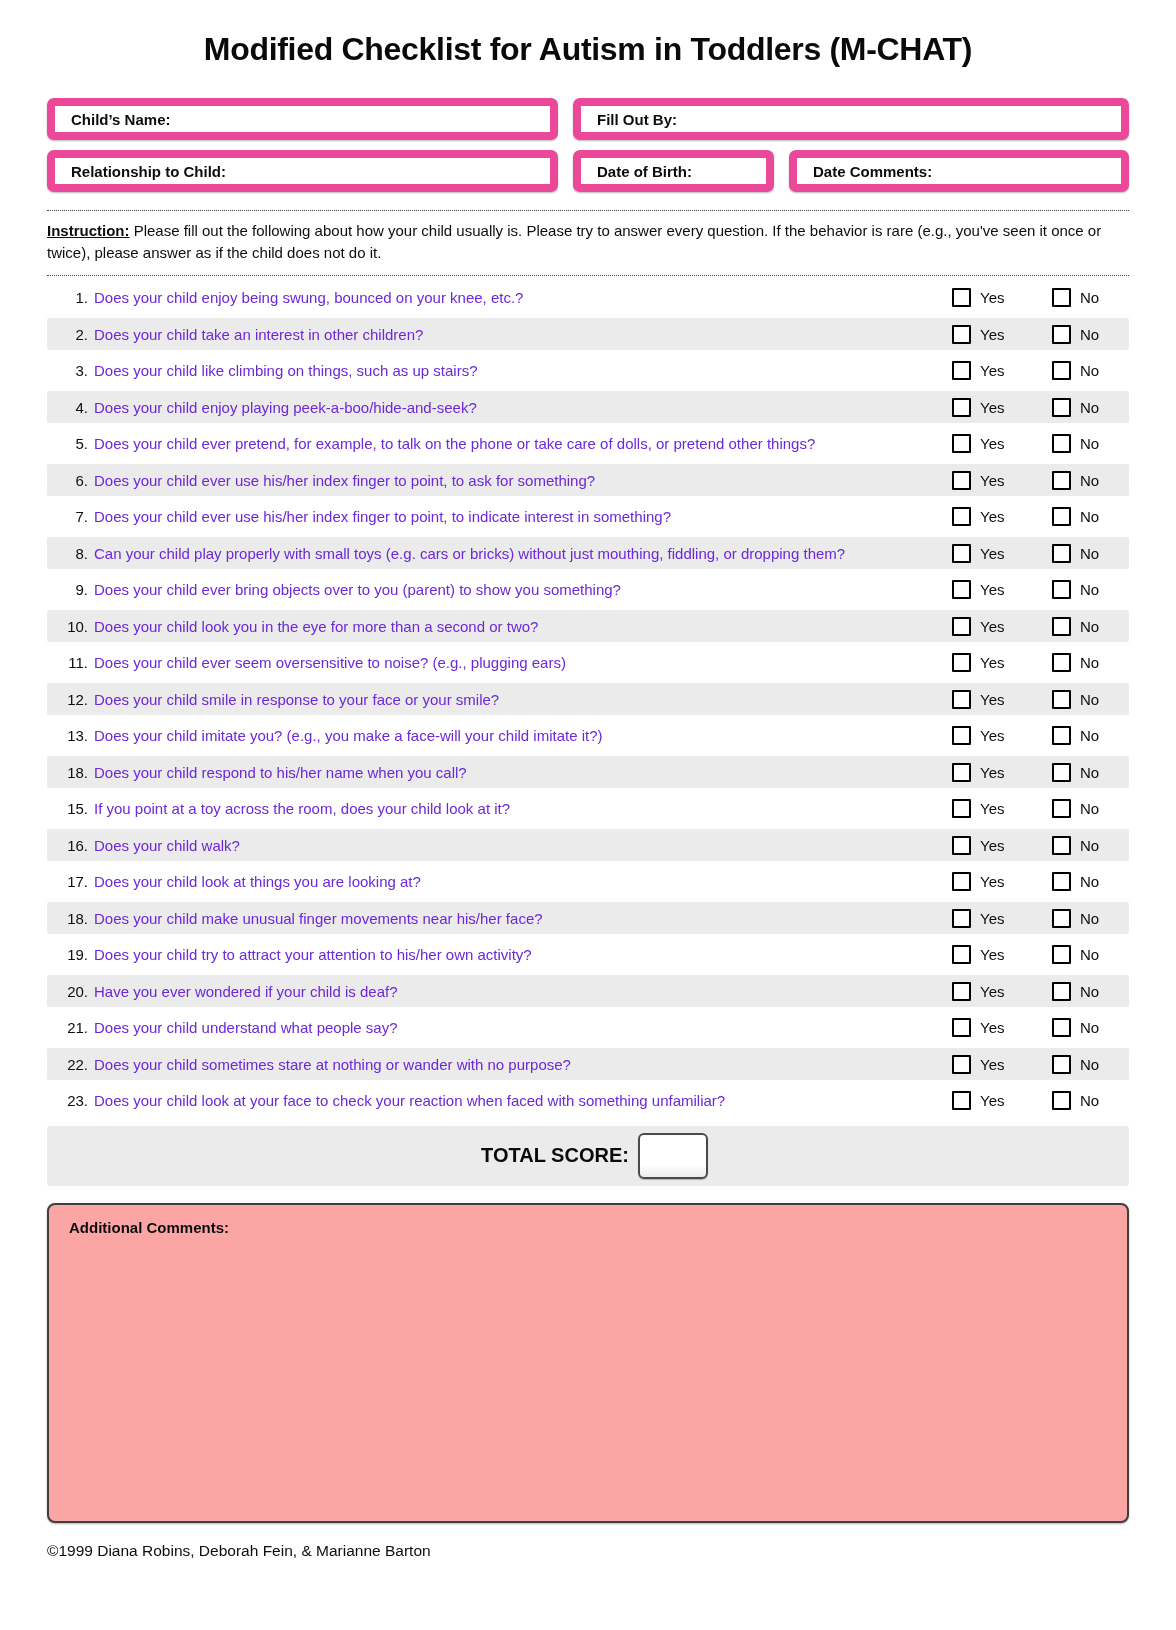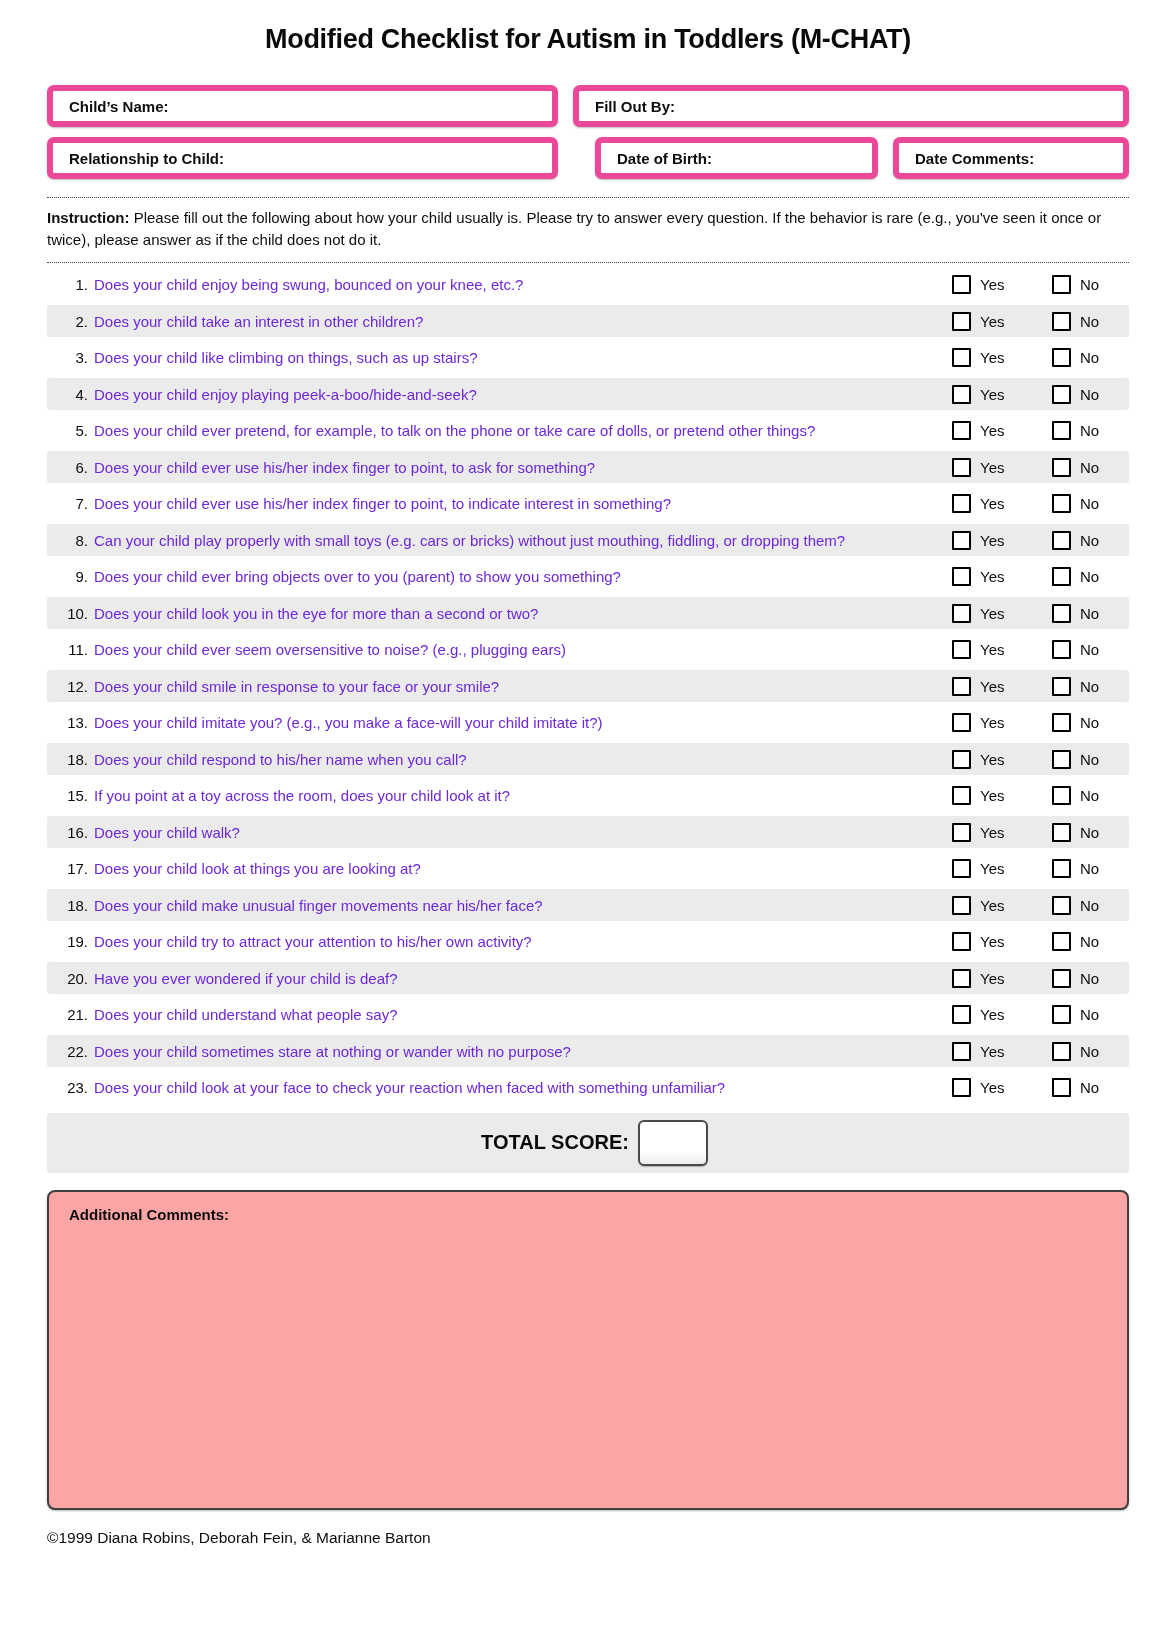--- a/index.html
+++ b/index.html
@@ -5,55 +5,55 @@
   * { box-sizing: border-box; margin: 0; padding: 0; }
   html, body { background: #fff; }
   body {
     width: 1176px; height: 1630px;
     font-family: "Liberation Sans", "DejaVu Sans", sans-serif;
     color: #111;
   }
   .page { padding: 0 47px; width: 1176px; }
 
   .title {
-    margin-top: 24px;
+    margin-top: 31px;
     text-align: center;
-    font-size: 27px;
+    font-size: 32px;
     font-weight: bold;
     letter-spacing: -0.3px;
     color: #0a0a0a;
   }
 
   .fields { margin-top: 30px; }
   .frow { display: flex; gap: 15px; margin-bottom: 10px; }
   .fbox {
-    border: 6px solid #ec4899;
+    border: 8px solid #ec4899;
     border-radius: 7px;
     height: 42px;
     display: flex; align-items: center;
     padding: 0 16px;
     background: #fff;
     box-shadow: 0 1px 2px rgba(0,0,0,0.28);
   }
   .fbox .flabel { font-weight: bold; font-size: 15px; color: #0d0d0d; }
   .fb-name, .fb-rel { width: 511px; flex: none; }
   .fb-fill { flex: 1; }
-  .fb-dob { width: 283px; flex: none; margin-left: 22px; }
+  .fb-dob { width: 201px; flex: none; }
   .fb-ds { flex: 1; }
 
   .instruction {
     margin-top: 18px;
     border-top: 1px dotted #444;
     border-bottom: 1px dotted #444;
     padding: 9px 0 11px;
     font-size: 15px;
     line-height: 1.45;
     color: #0d0d0d;
   }
-  .instruction b { font-weight: bold; }
+  .instruction b { font-weight: bold; text-decoration: underline; }
 
   .questions { margin-top: 3px; padding-top: 3px; }
   .qrow {
     display: flex; align-items: center;
     height: 32px; margin-bottom: 4.5px;
     border-radius: 2px;
     font-size: 15px;
   }
   div.qrow:nth-of-type(even) { background: #ebebeb; }
   .qnum { width: 41px; text-align: right; flex: none; color: #0d0d0d; }

